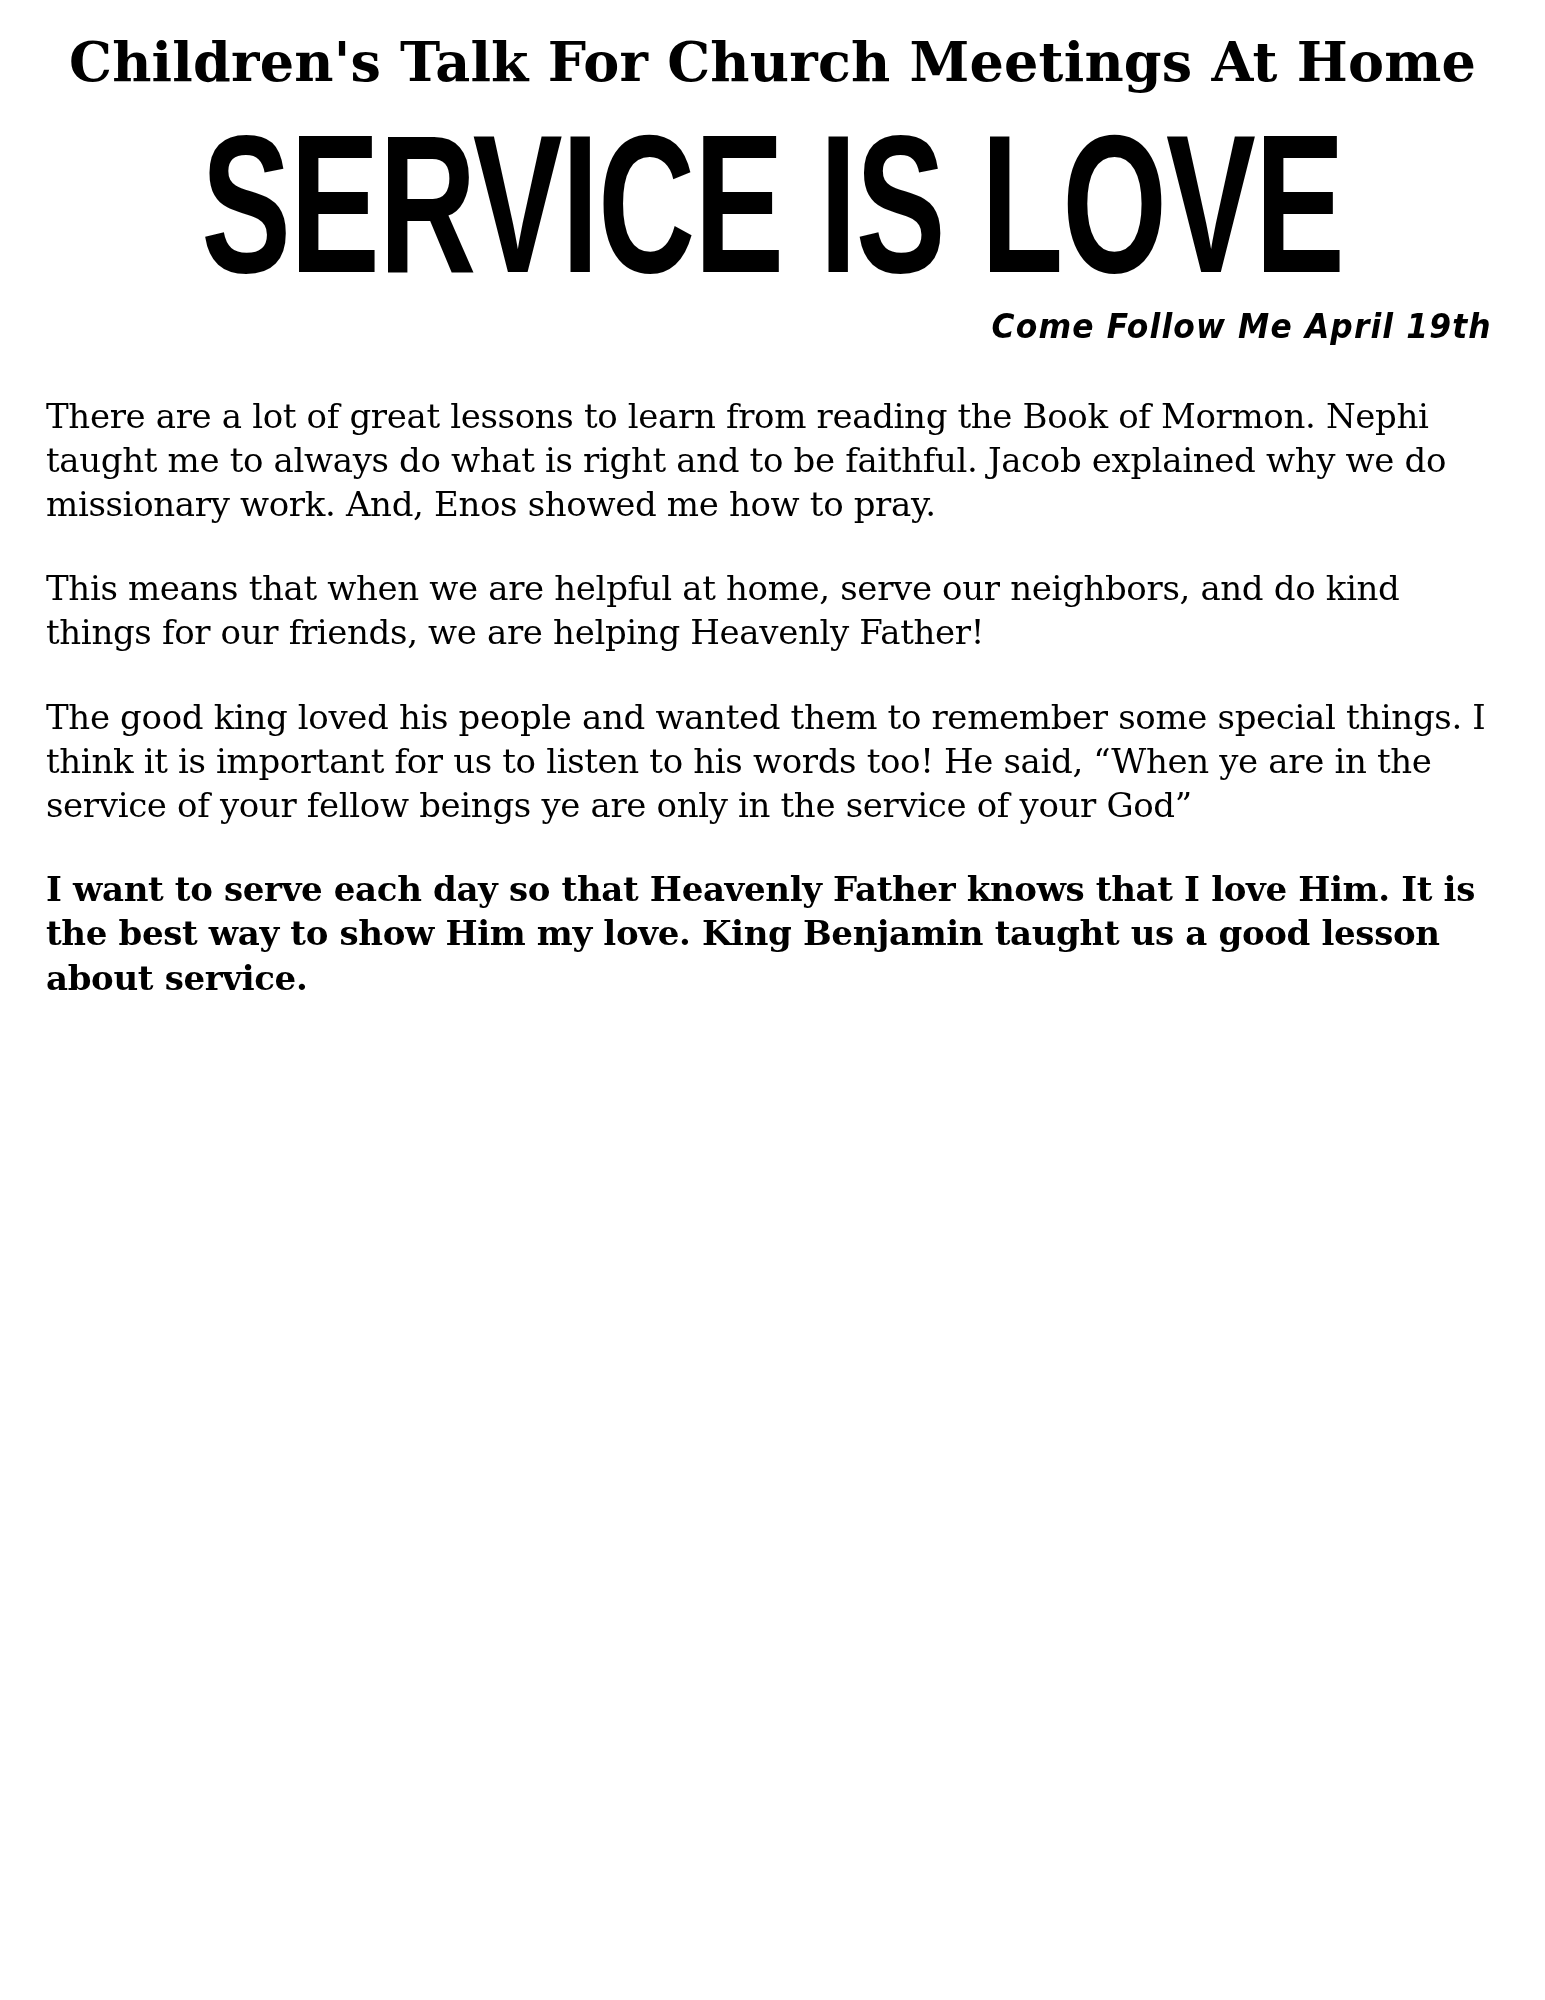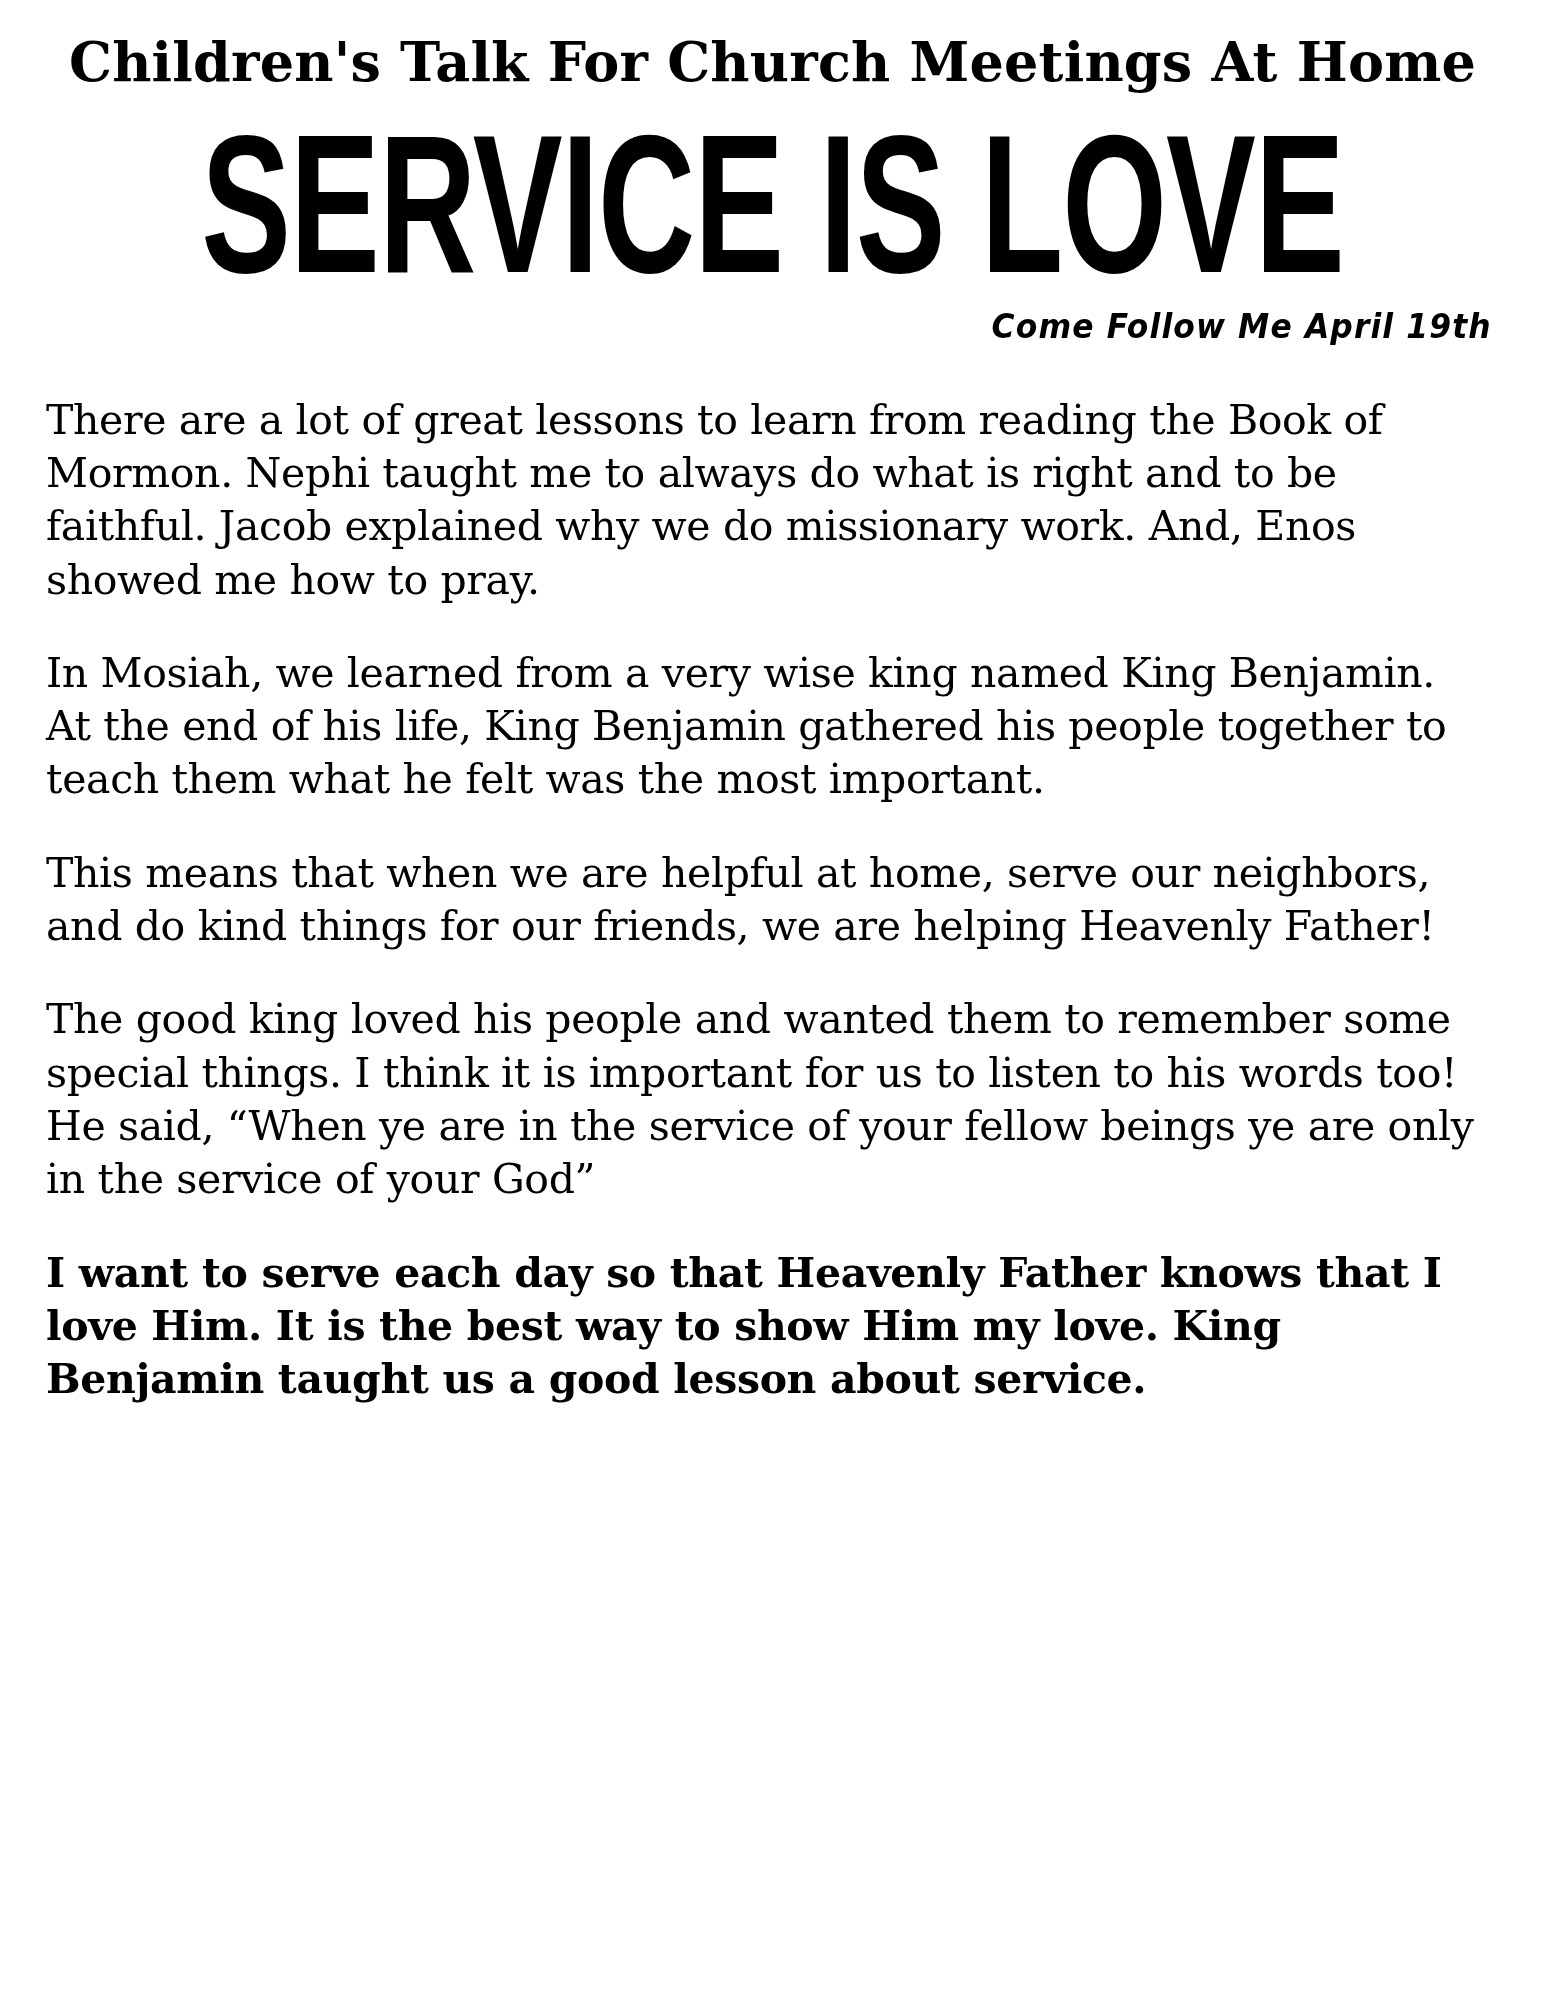--- a/index.html
+++ b/index.html
@@ -55,21 +55,21 @@
     font-size: 33px;
     letter-spacing: 1.2px;
     transform: scaleX(0.95);
     transform-origin: right center;
   }
   .subtitle-row span { white-space: nowrap; }
 
   .body-copy {
     margin: 48px 56px 0 46px;
     font-family: "DejaVu Serif", serif;
-    font-size: 41px;
+    font-size: 34px;
     line-height: 1.30;
     letter-spacing: -0.35px;
     text-align: left;
   }
   .body-copy p {
     margin: 0 0 40px 0;
   }
   .body-copy p:last-child { margin-bottom: 12px; font-weight: bold; }
 </style>
 </head>
@@ -80,19 +80,18 @@
   <div class="header-block">
     <div class="kicker">Children's Talk For Church Meetings At Home</div>
     <div class="big-title">SERVICE IS LOVE</div>
     <div class="subtitle-row">
       <span>Come Follow Me April 19th</span>
     </div>
   </div>
 
   <div class="body-copy">
     <p>There are a lot of great lessons to learn from reading the Book of Mormon. Nephi taught me to always do what is right and to be faithful. Jacob explained why we do missionary work. And, Enos showed me how to pray.</p>
-    <p>In Mosiah, we learned from a very wise king named King Benjamin. At the end of his life, King Benjamin gathered his people together to teach them what he felt was the most important.</p>
     <p>This means that when we are helpful at home, serve our neighbors, and do kind things for our friends, we are helping Heavenly Father!</p>
     <p>The good king loved his people and wanted them to remember some special things. I think it is important for us to listen to his words too! He said, “When ye are in the service of your fellow beings ye are only in the service of your God”</p>
     <p>I want to serve each day so that Heavenly Father knows that I love Him. It is the best way to show Him my love. King Benjamin taught us a good lesson about service.</p>
   </div>
 
 </div>
 
 </body></html>

